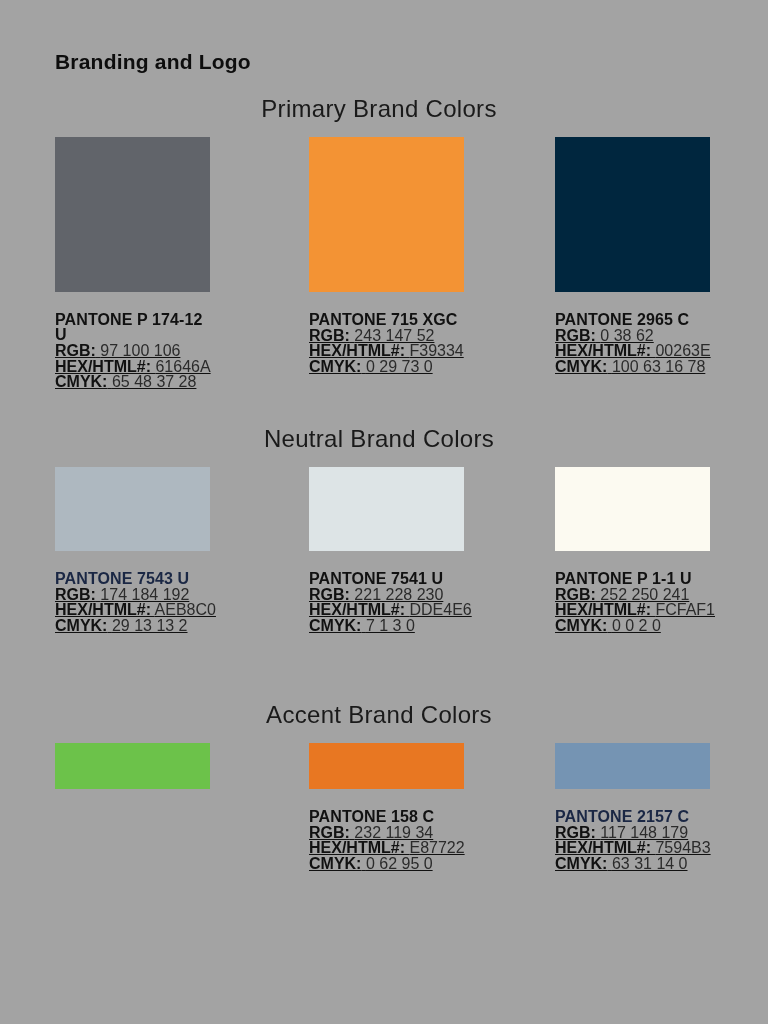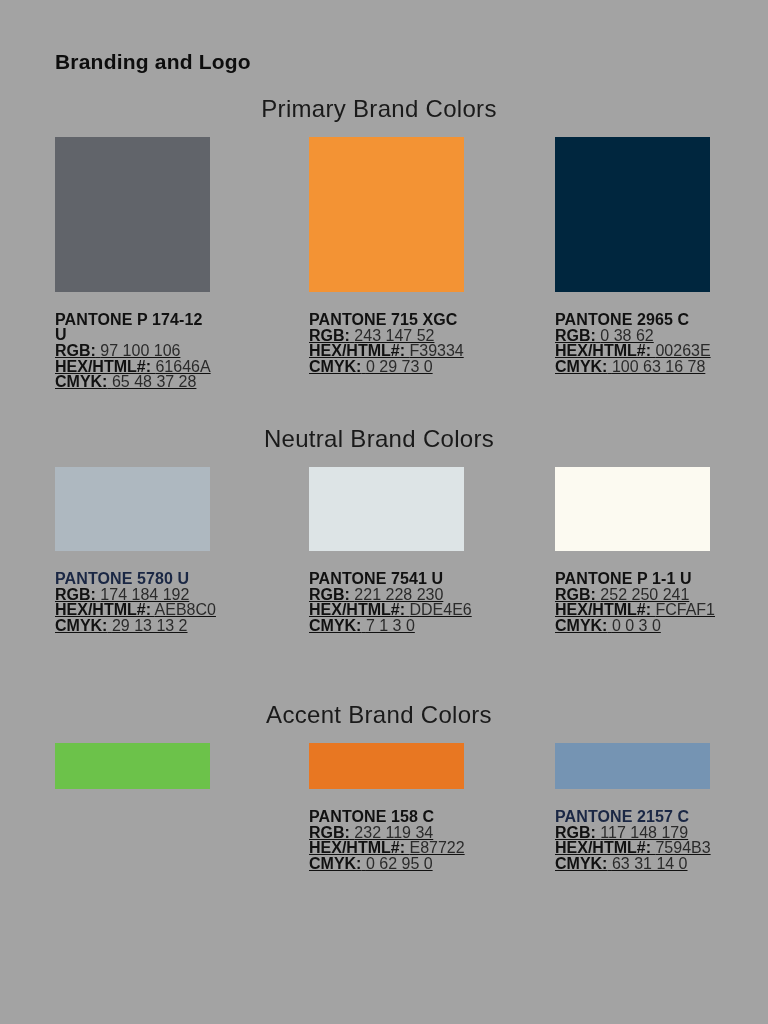--- a/index.html
+++ b/index.html
@@ -145,21 +145,21 @@
     </div>
   </div>
 
   <div class="section" id="section-neutral" style="top:425px;">
     <div class="section-title">Neutral Brand Colors</div>
     <div class="swatch-row">
 
       <div class="swatch-cell col1">
         <div class="chip chip-medium" style="background-color: rgb(174, 184, 192);"></div>
         <div class="info">
-          <span class="pantone" style="color: rgb(26, 39, 68);">PANTONE 5780 U</span>
+          <span class="pantone" style="color: rgb(26, 39, 68);">PANTONE 7543 U</span>
           <span class="line"><span class="k">RGB:</span> <span class="v">174 184 192</span></span>
           <span class="line"><span class="k">HEX/HTML#:</span> <span class="v">AEB8C0</span></span>
           <span class="line"><span class="k">CMYK:</span> <span class="v">29 13 13 2</span></span>
         </div>
       </div>
 
       <div class="swatch-cell col2">
         <div class="chip chip-medium" style="background-color: rgb(221, 228, 230);"></div>
         <div class="info">
           <span class="pantone" style="color: rgb(17, 17, 17);">PANTONE 7541 U</span>
@@ -168,21 +168,21 @@
           <span class="line"><span class="k">CMYK:</span> <span class="v">7 1 3 0</span></span>
         </div>
       </div>
 
       <div class="swatch-cell col3">
         <div class="chip chip-medium" style="background-color: rgb(252, 250, 241);"></div>
         <div class="info">
           <span class="pantone" style="color: rgb(17, 17, 17);">PANTONE P 1-1 U</span>
           <span class="line"><span class="k">RGB:</span> <span class="v">252 250 241</span></span>
           <span class="line"><span class="k">HEX/HTML#:</span> <span class="v">FCFAF1</span></span>
-          <span class="line"><span class="k">CMYK:</span> <span class="v">0 0 3 0</span></span>
+          <span class="line"><span class="k">CMYK:</span> <span class="v">0 0 2 0</span></span>
         </div>
       </div>
 
     </div>
   </div>
 
   <div class="section" id="section-accent" style="top:701px;">
     <div class="section-title">Accent Brand Colors</div>
     <div class="swatch-row">
 

